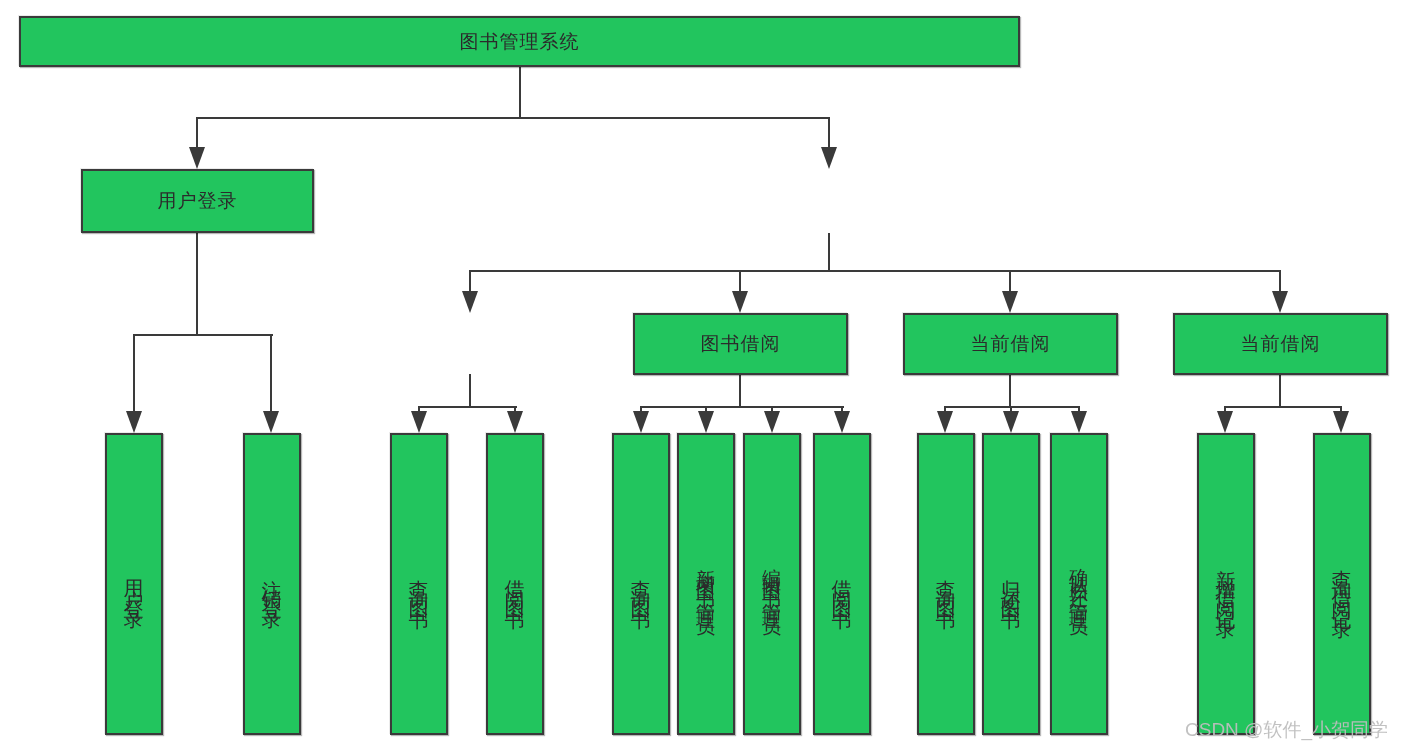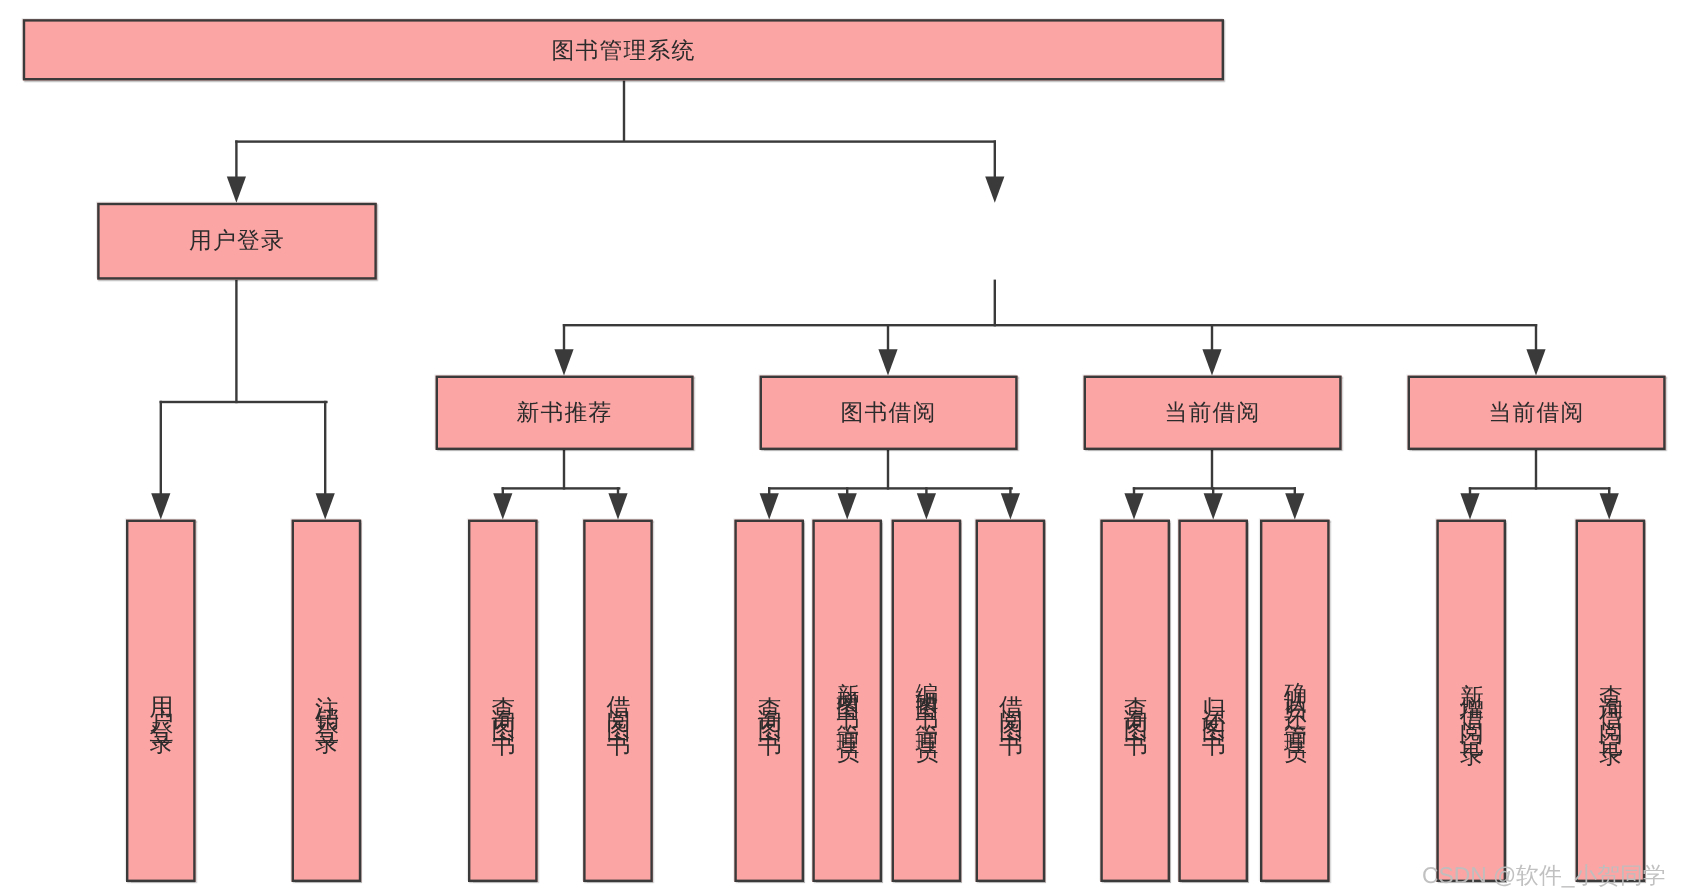--- a/index.html
+++ b/index.html
@@ -7,21 +7,21 @@
     position: relative;
     width: 1405px;
     height: 747px;
     background: #ffffff;
     overflow: hidden;
     font-family: "Liberation Sans", sans-serif;
   }
   .node {
     position: absolute;
     box-sizing: border-box;
-    background: #fca5a5;
+    background: #22c55e;
     border: 2px solid #3a3a3a;
     box-shadow: 1px 1px 1px rgba(0,0,0,0.28), -1px -1px 0 rgba(0,0,0,0.08);
     display: flex;
     align-items: center;
     justify-content: center;
     z-index: 2;
   }
   .hlabel {
     font-size: 19px;
     color: #2b2b2b;
@@ -63,23 +63,20 @@
 <div id="canvas">
 
   <div class="node" style="left:19px; top:16px; width:1001px; height:51px;">
     <span class="hlabel">图书管理系统</span>
   </div>
 
   <div class="node" style="left:81px; top:169px; width:233px; height:64px;">
     <span class="hlabel">用户登录</span>
   </div>
 
-  <div class="node" style="left:363px; top:313px; width:215px; height:62px;">
-    <span class="hlabel">新书推荐</span>
-  </div>
   <div class="node" style="left:903px; top:313px; width:215px; height:62px;">
     <span class="hlabel">当前借阅</span>
   </div>
   <div class="node" style="left:633px; top:313px; width:215px; height:62px;">
     <span class="hlabel">图书借阅</span>
   </div>
   <div class="node" style="left:1173px; top:313px; width:215px; height:62px;">
     <span class="hlabel">当前借阅</span>
   </div>
 

